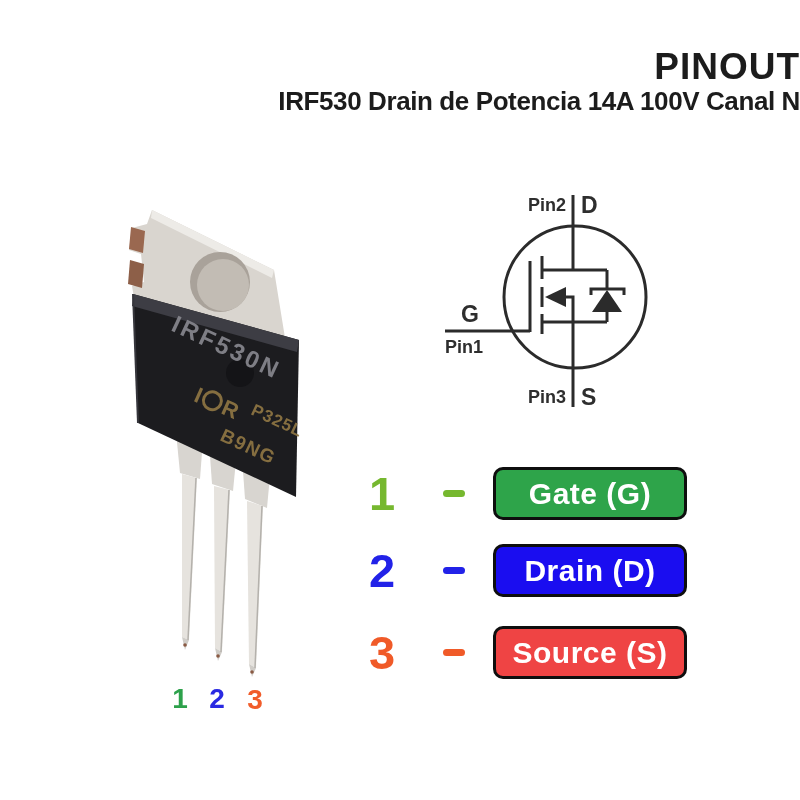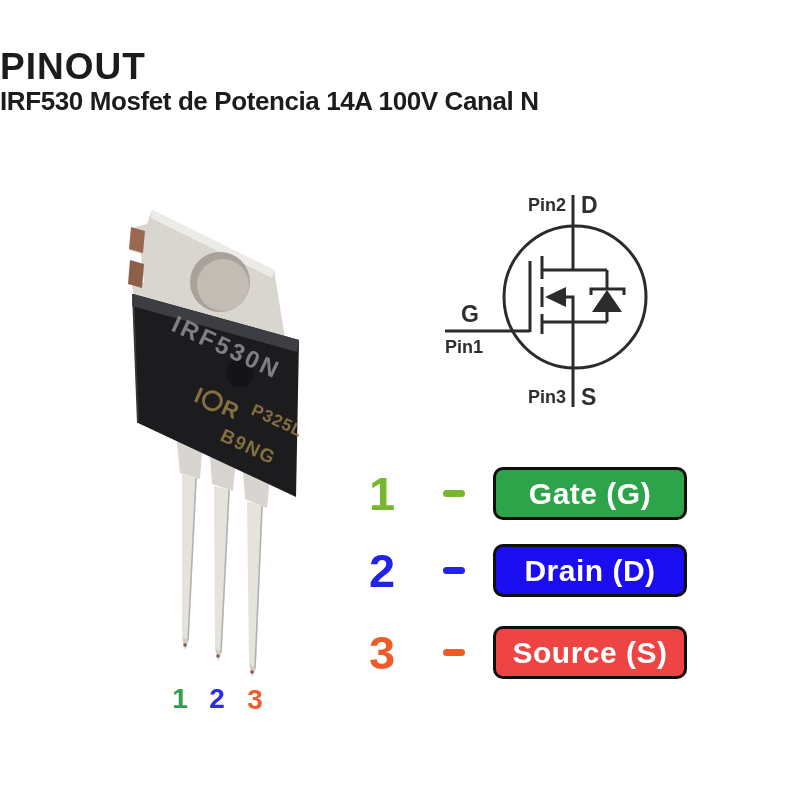--- a/index.html
+++ b/index.html
@@ -1,18 +1,18 @@
 <!DOCTYPE html>
 <html><head>
 <meta charset="utf-8">
 <style>
   html,body{margin:0;padding:0;background:#ffffff;}
   .canvas{position:relative;width:800px;height:800px;background:#ffffff;overflow:hidden;
           font-family:"Liberation Sans",sans-serif;}
-  header{position:absolute;top:48px;left:0;width:800px;text-align:left;}
+  header{position:absolute;top:48px;left:0;width:800px;text-align:right;}
   h1{margin:0;font-size:37px;font-weight:800;color:#1c1c1c;letter-spacing:1px;line-height:38px;}
   h2{margin:0;font-size:26px;font-weight:700;color:#1c1c1c;letter-spacing:-0.4px;line-height:30px;}
   svg.art{position:absolute;left:0;top:0;width:800px;height:800px;}
   .legend{position:absolute;left:0;top:0;width:800px;height:800px;pointer-events:none;}
   .lrow{position:absolute;left:358px;display:flex;align-items:center;height:53px;}
   .lrow.r1{top:467px;} .lrow.r2{top:544px;} .lrow.r3{top:626px;}
   .lnum{width:48px;text-align:center;font-size:47px;font-weight:700;line-height:53px;}
   .ldash{width:22px;height:7px;border-radius:3.5px;margin-left:37px;}
   .lbadge{margin-left:28px;width:194px;height:53px;box-sizing:border-box;border:3px solid #0e0e0e;
           border-radius:10px;display:flex;align-items:center;justify-content:center;
@@ -21,21 +21,21 @@
   .symlabel{fill:#2e2e2e;font-weight:700;}
   text{font-family:"Liberation Sans",sans-serif;}
 </style>
 </head>
 <body>
 
 <div class="canvas">
 
   <header>
     <h1>PINOUT</h1>
-    <h2>IRF530 Mosfet de Potencia 14A 100V Canal N</h2>
+    <h2>IRF530 Drain de Potencia 14A 100V Canal N</h2>
   </header>
 
   <svg class="art" viewBox="0 0 800 800">
 
     <g>
 
       <polygon points="152,210 274,270 286,344 134,298 132,286 144,282 141,254 129,250 132,228 147,224" fill="#d9d5cf"></polygon>
       <polygon points="152,210 274,270 272,278 151,218" fill="#edebe7"></polygon>
       <polygon points="131,227 145,231 143,253 129,249" fill="#9a6850"></polygon>
       <polygon points="130,260 144,264 142,288 128,284" fill="#8d5f48"></polygon>

